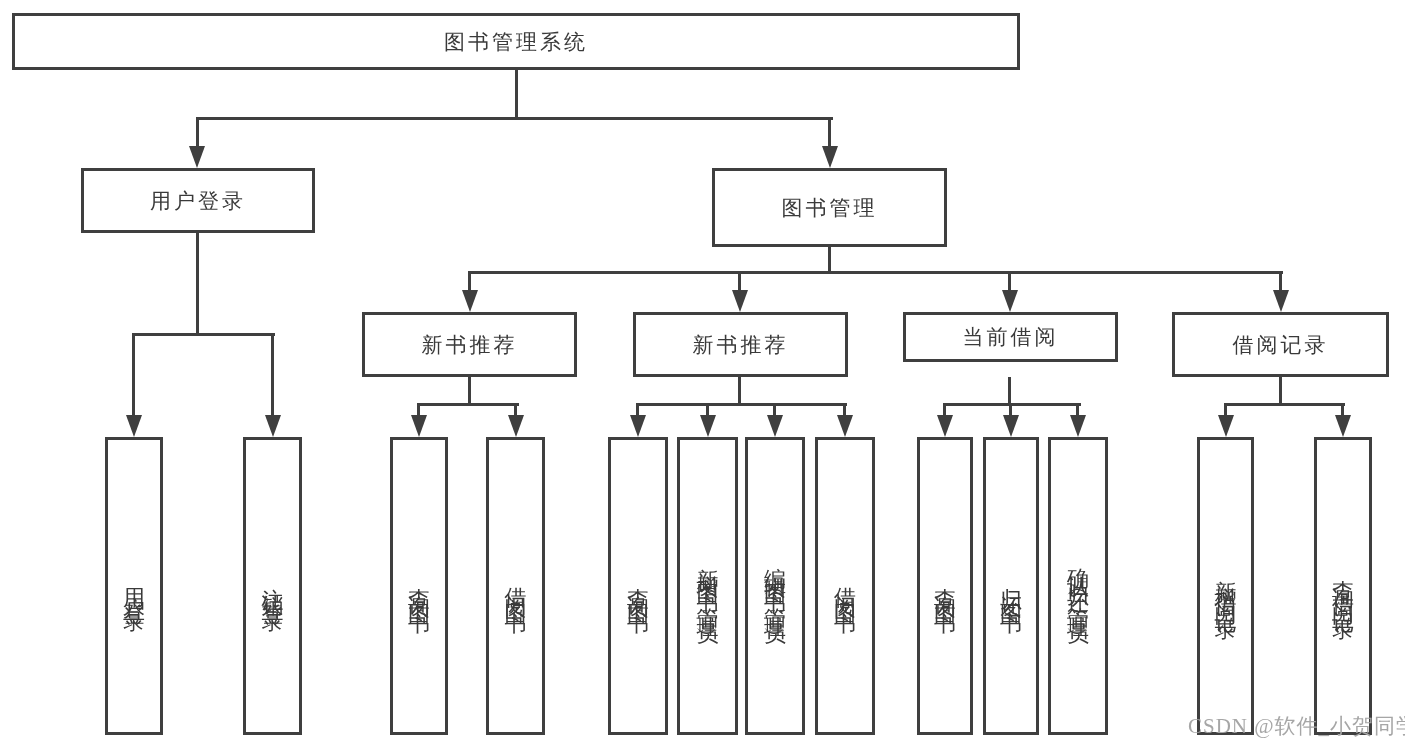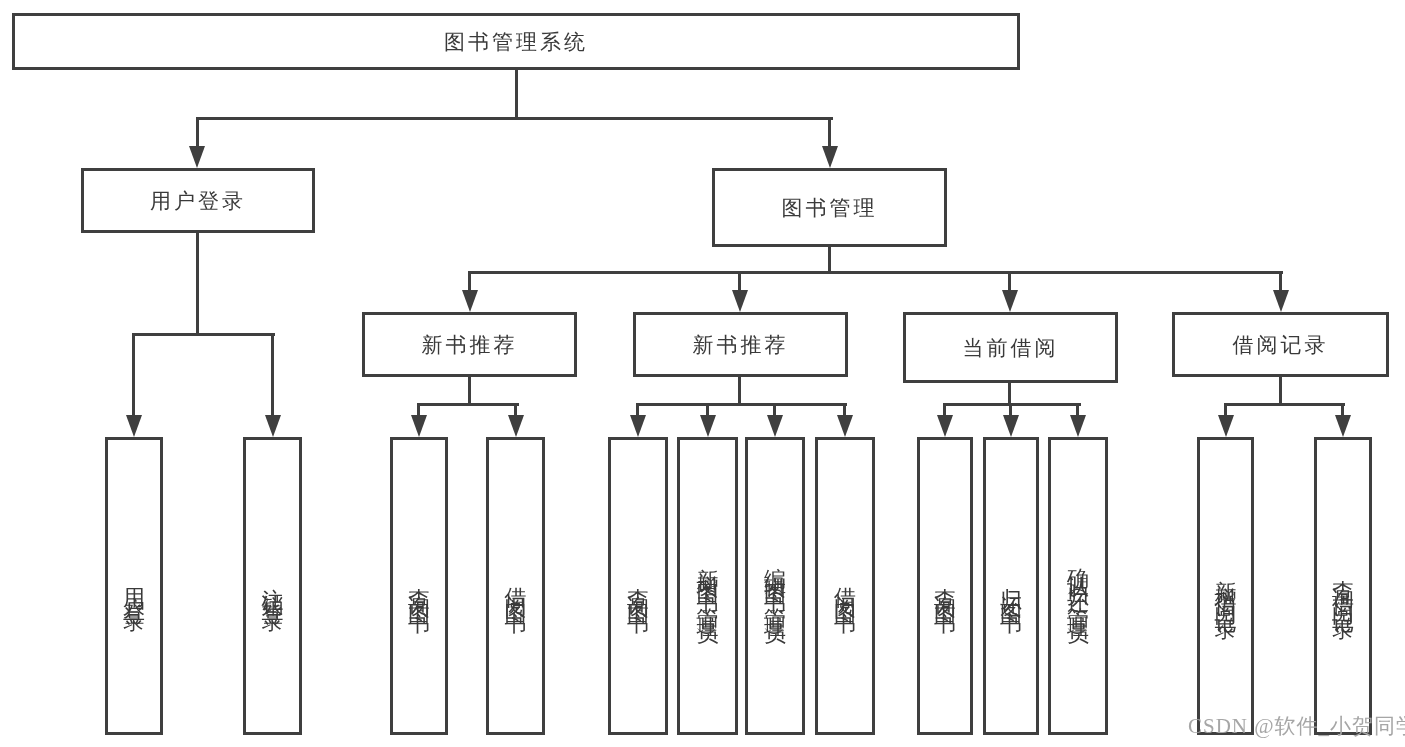--- a/index.html
+++ b/index.html
@@ -113,21 +113,21 @@
   <div class="arrow" style="left:1002px; top:290px"></div>
   <div class="line" style="left:1279px; top:271px; width:3px; height:23px"></div>
   <div class="arrow" style="left:1273px; top:290px"></div>
 
   <div class="hbox" style="left:362px; top:312px; width:215px; height:65px">
     <span>新书推荐</span>
   </div>
   <div class="hbox" style="left:633px; top:312px; width:215px; height:65px">
     <span>新书推荐</span>
   </div>
-  <div class="hbox" style="left:903px; top:312px; width:215px; height:71px">
+  <div class="hbox" style="left:903px; top:312px; width:215px; height:50px">
     <span>当前借阅</span>
   </div>
   <div class="hbox" style="left:1172px; top:312px; width:217px; height:65px">
     <span>借阅记录</span>
   </div>
 
   <div class="line" style="left:468px; top:377px; width:3px; height:29px"></div>
   <div class="line" style="left:417px; top:403px; width:102px; height:3px"></div>
   <div class="line" style="left:417px; top:403px; width:3px; height:14px"></div>
   <div class="arrow" style="left:411px; top:415px"></div>

